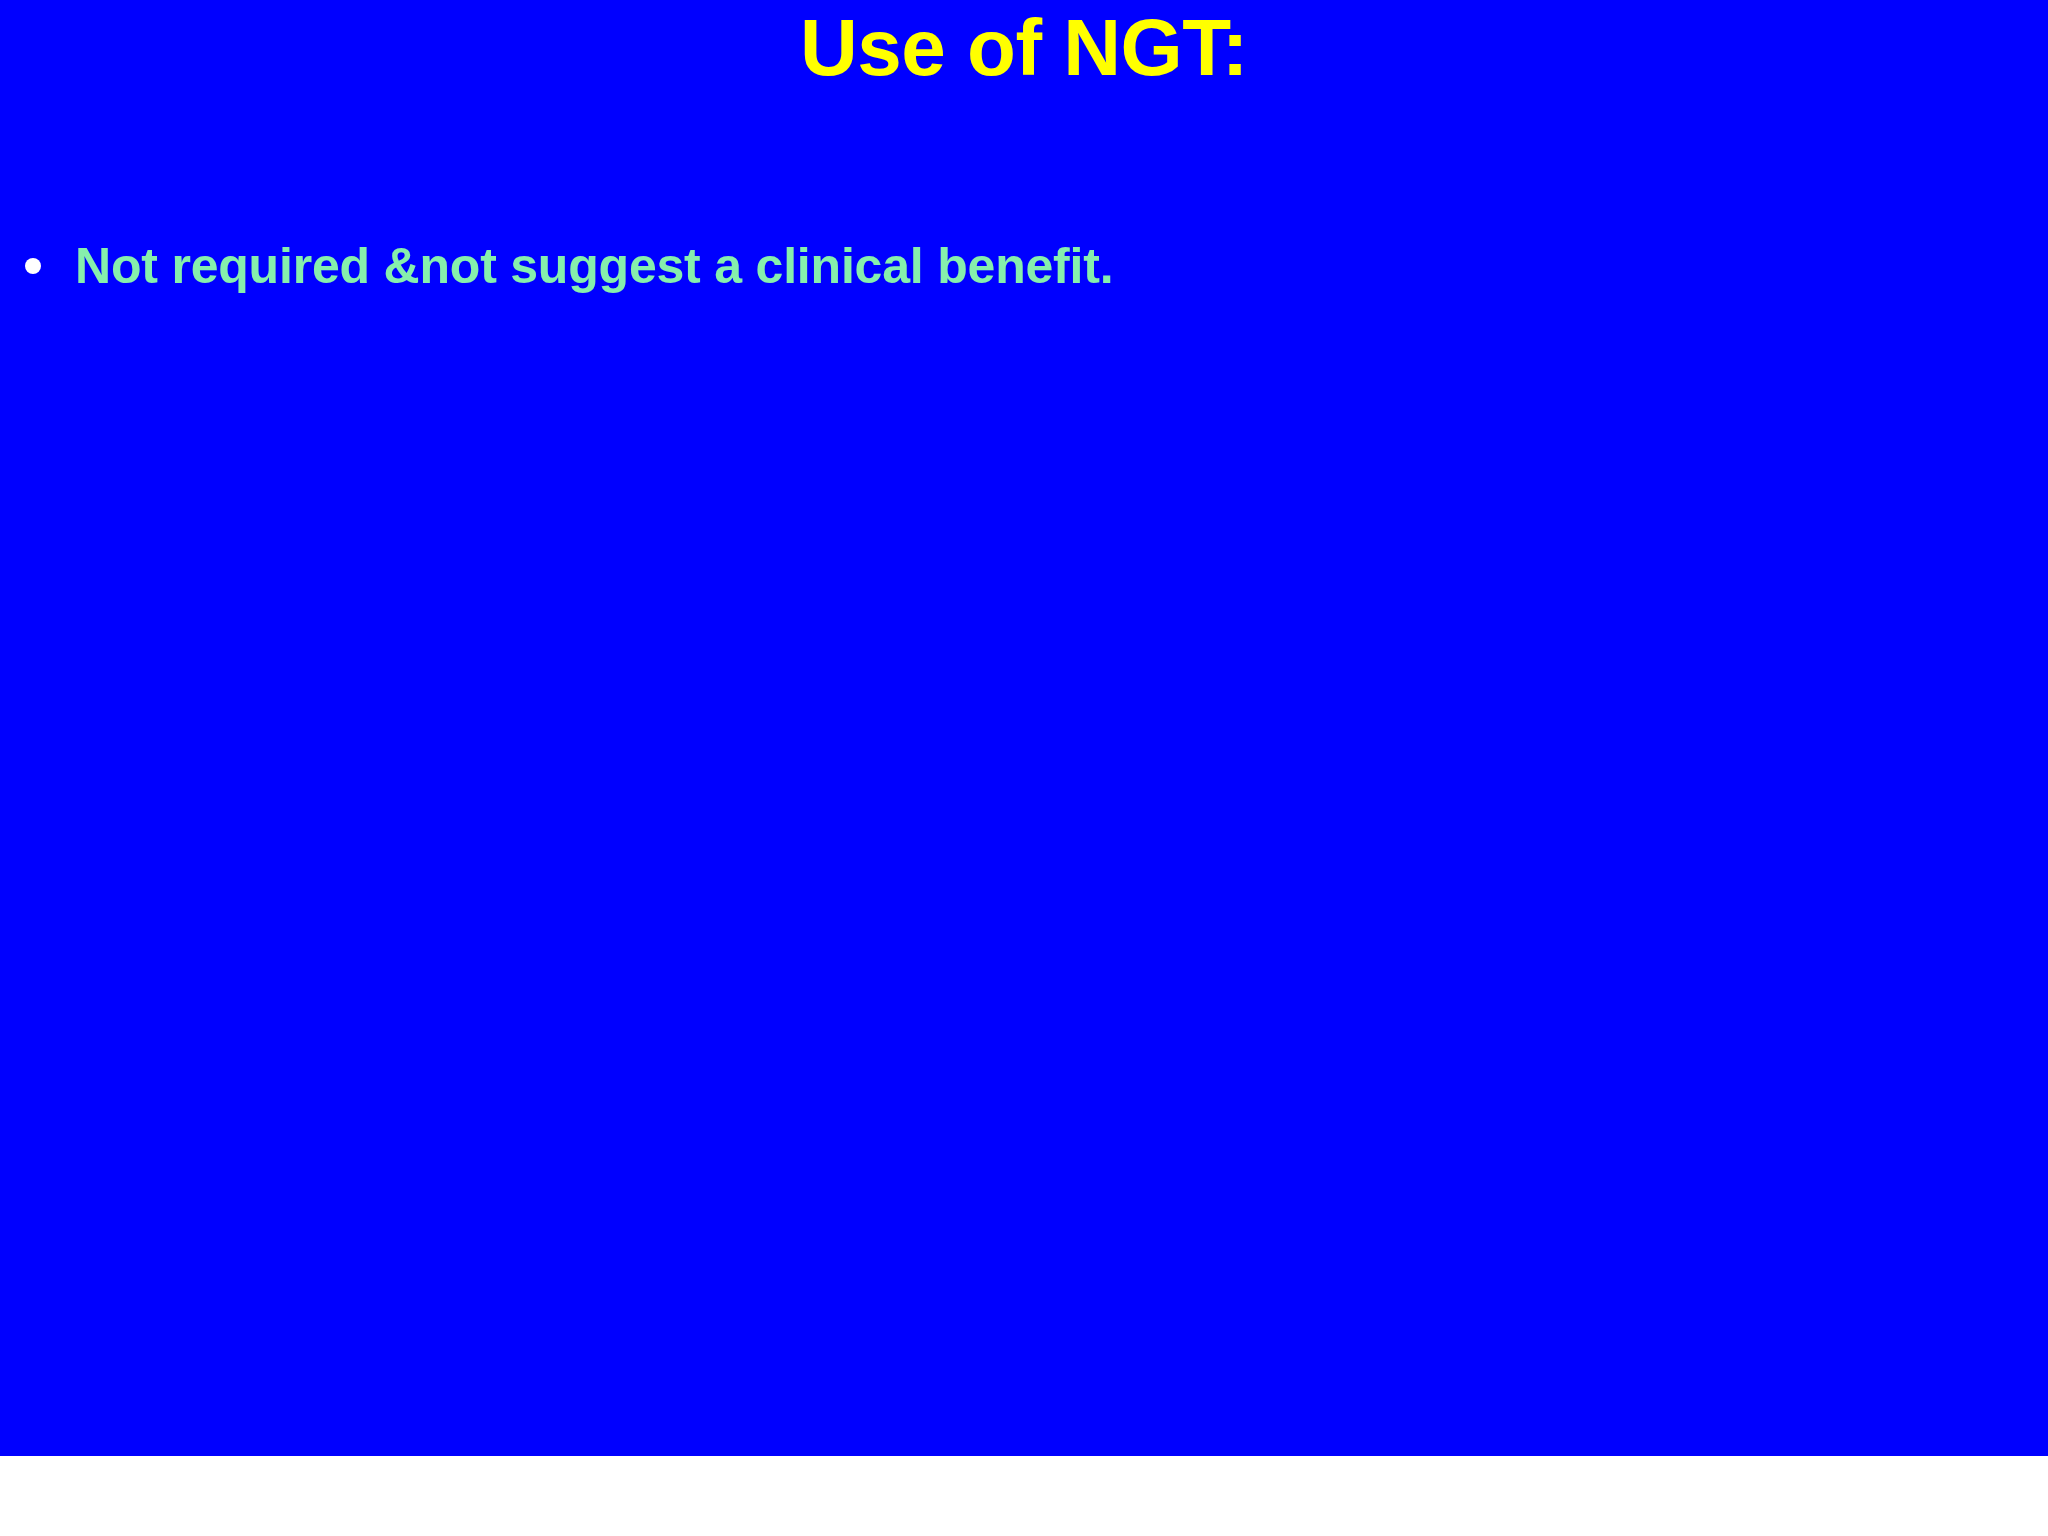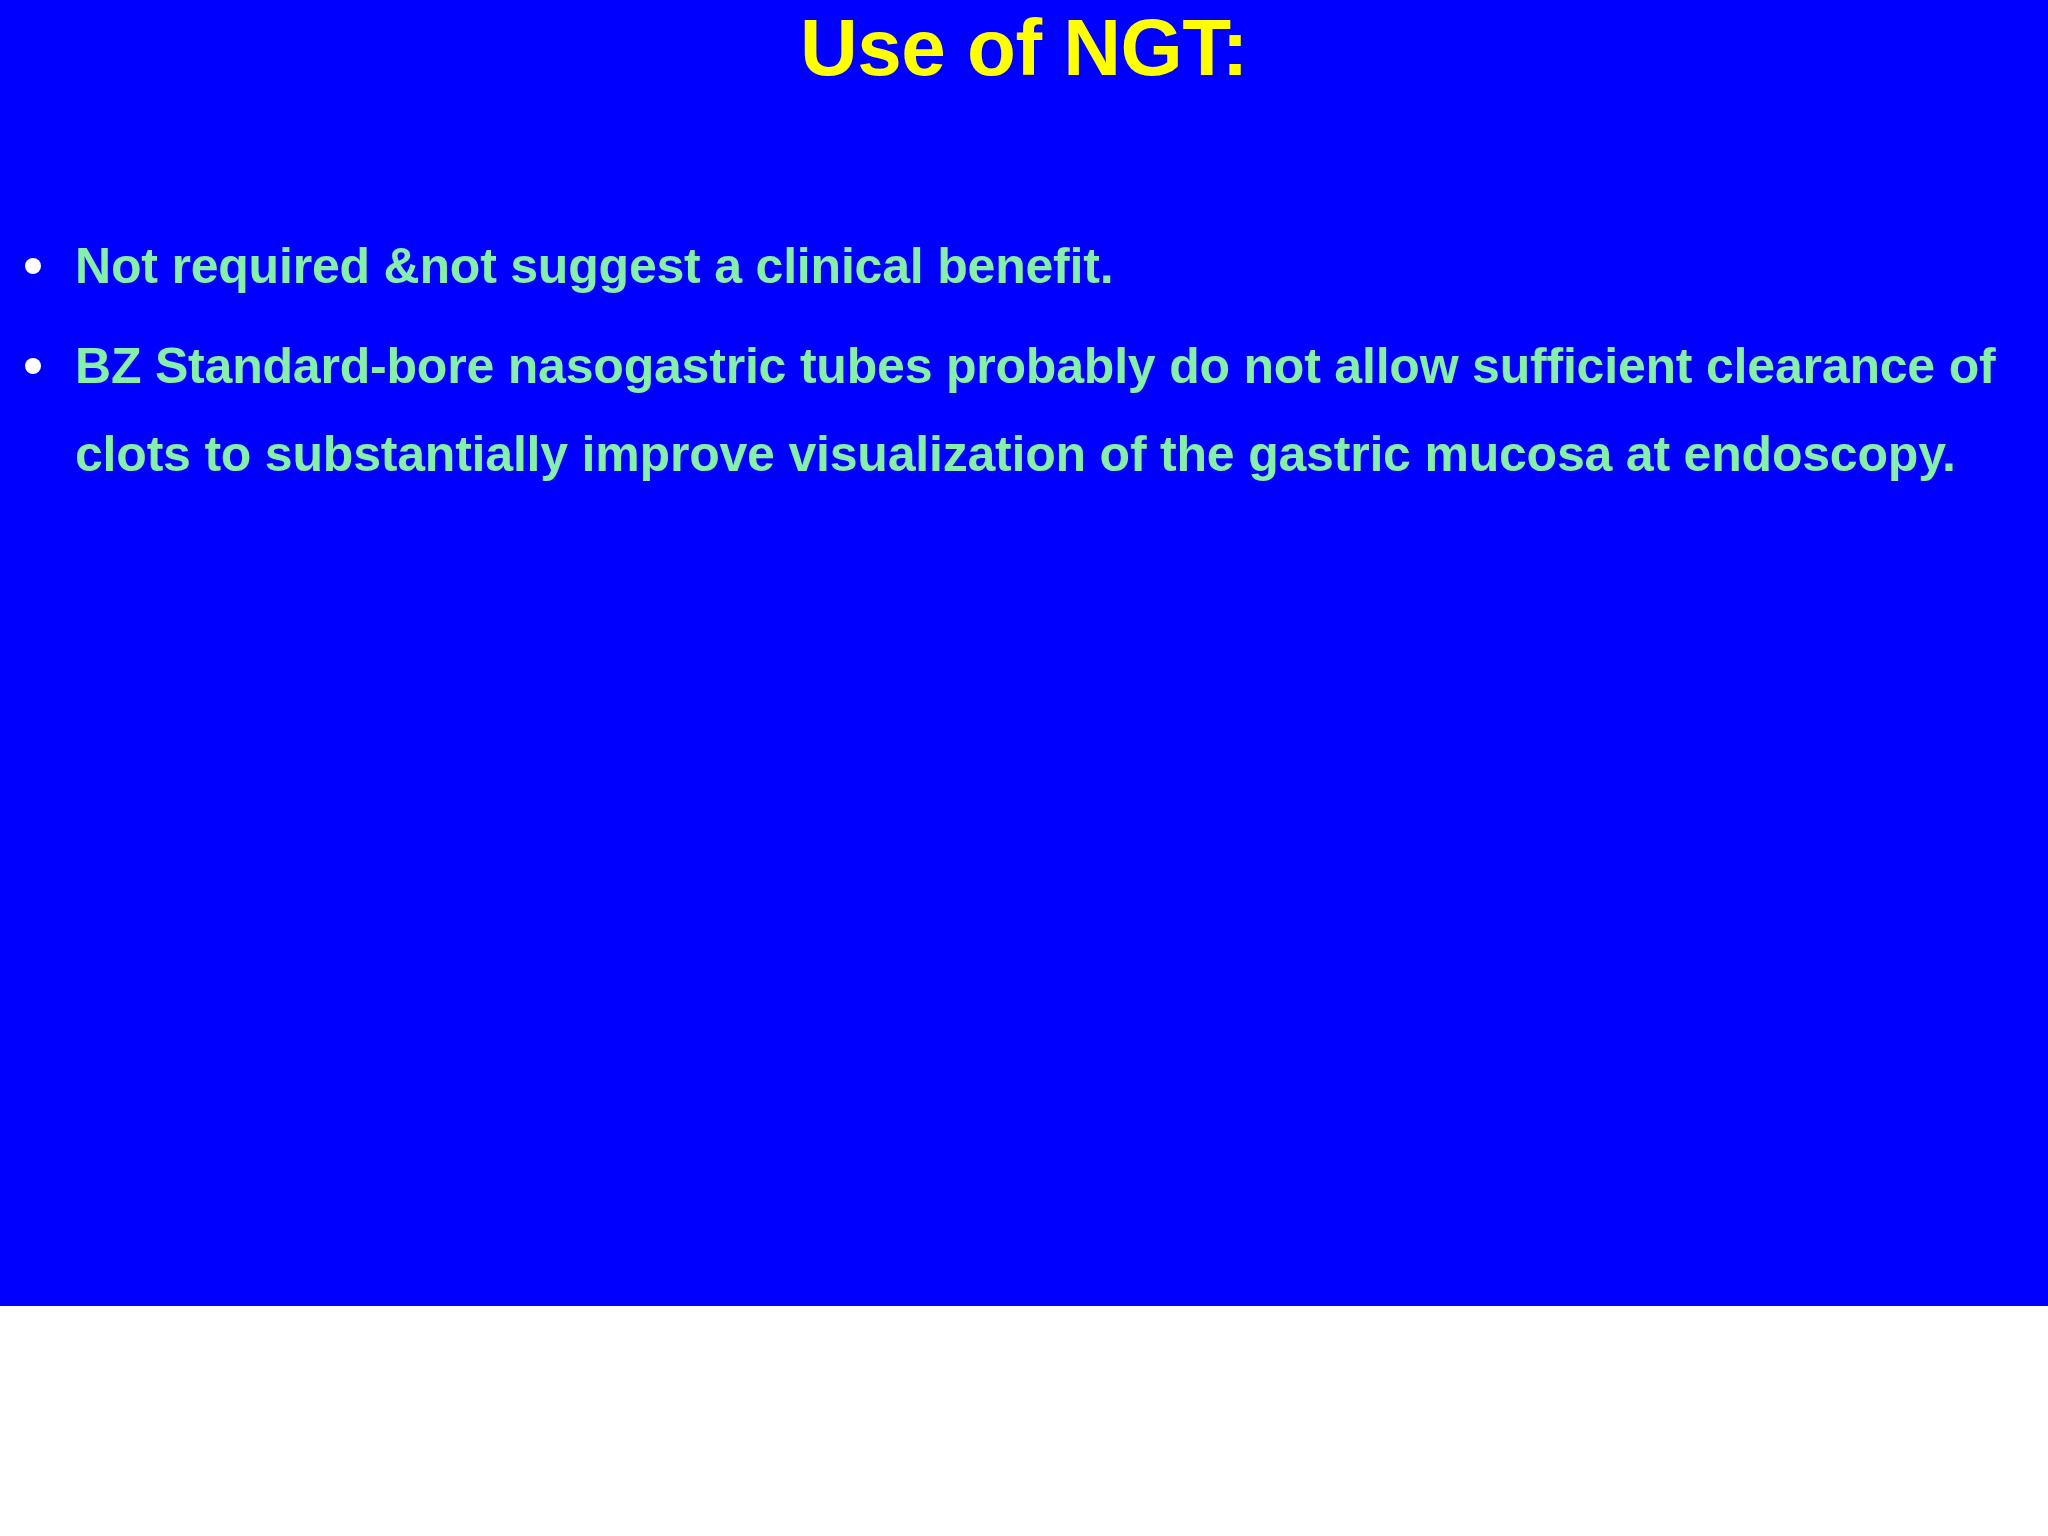--- a/index.html
+++ b/index.html
@@ -9,21 +9,21 @@
   }
   body {
     width: 2048px;
     height: 1536px;
     overflow: hidden;
     font-family: "Liberation Sans", sans-serif;
   }
   #slide {
     position: relative;
     width: 2048px;
-    height: 1306px;
+    height: 1456px;
     background: #0000FF;
     overflow: hidden;
   }
   #slide-title {
     position: absolute;
     left: 0;
     top: 0;
     width: 2048px;
     text-align: center;
     color: #FFFF00;
@@ -73,20 +73,16 @@
 
   <div id="slide-title">Use of NGT:</div>
 
   <ul id="bullet-list">
 
     <li class="bullet-item">
       <span class="bullet-marker"></span>
       <span class="bullet-text">Not required &amp;not suggest a clinical benefit.</span>
     </li>
 
-    <li class="bullet-item">
-      <span class="bullet-marker"></span>
-      <span class="bullet-text">BZ Standard-bore nasogastric tubes probably do not allow sufficient clearance of clots to substantially improve visualization of the gastric mucosa at endoscopy.</span>
-    </li>
 
   </ul>
 
 </div>
 
 </body></html>

